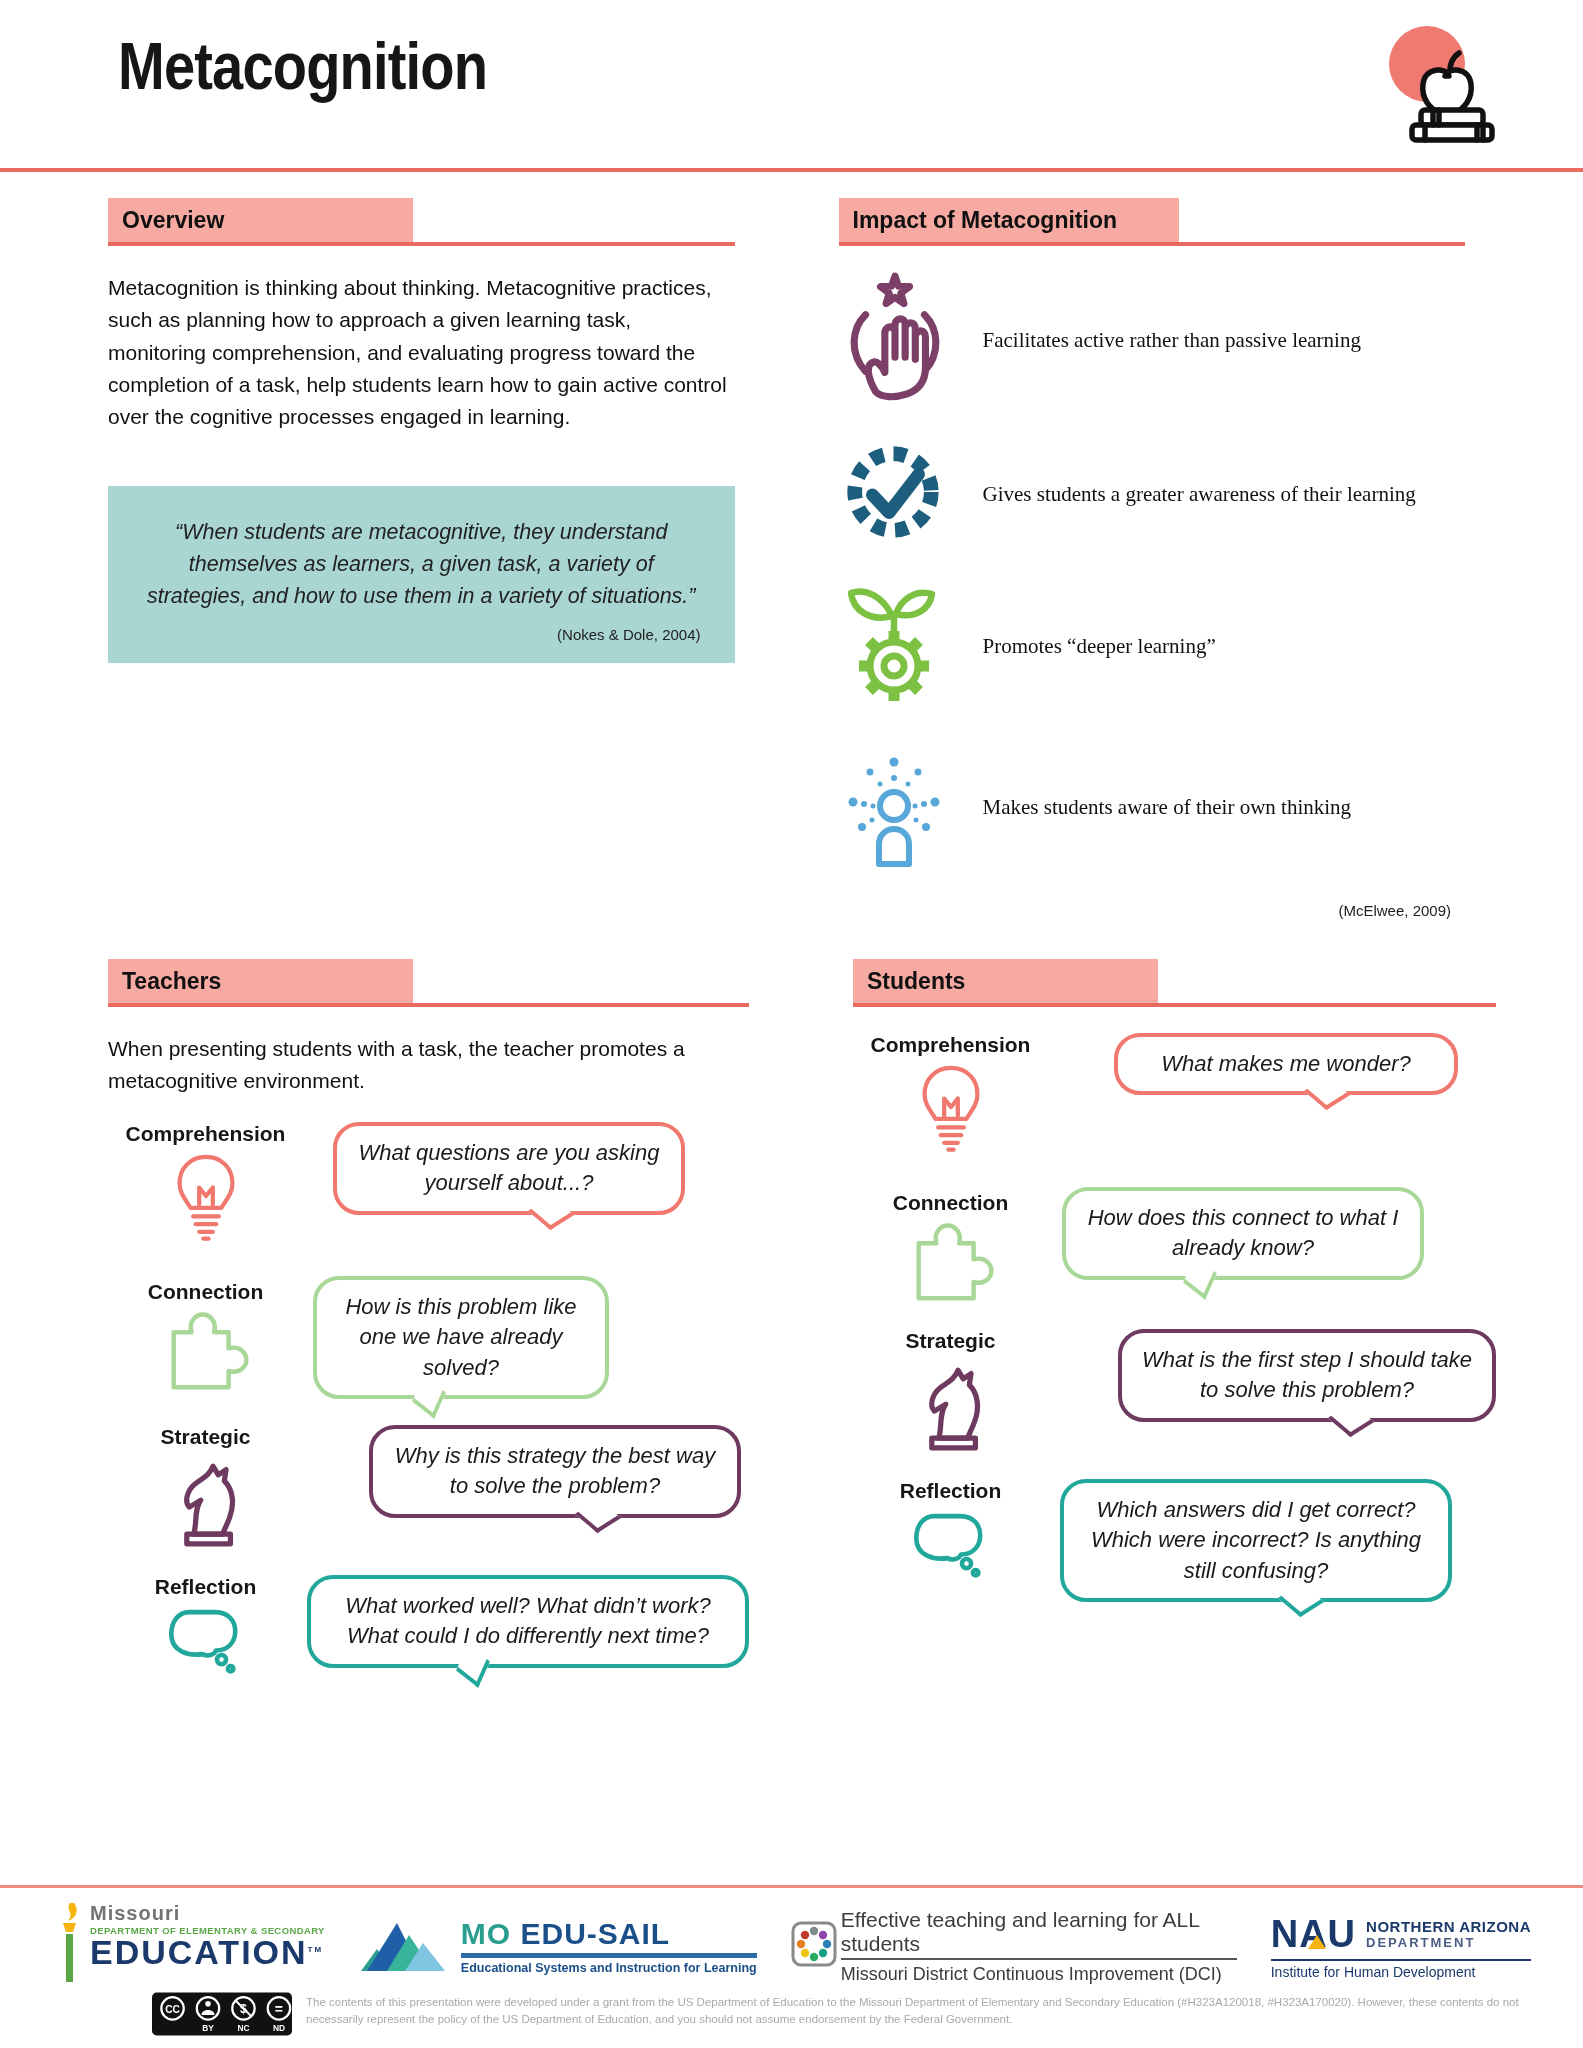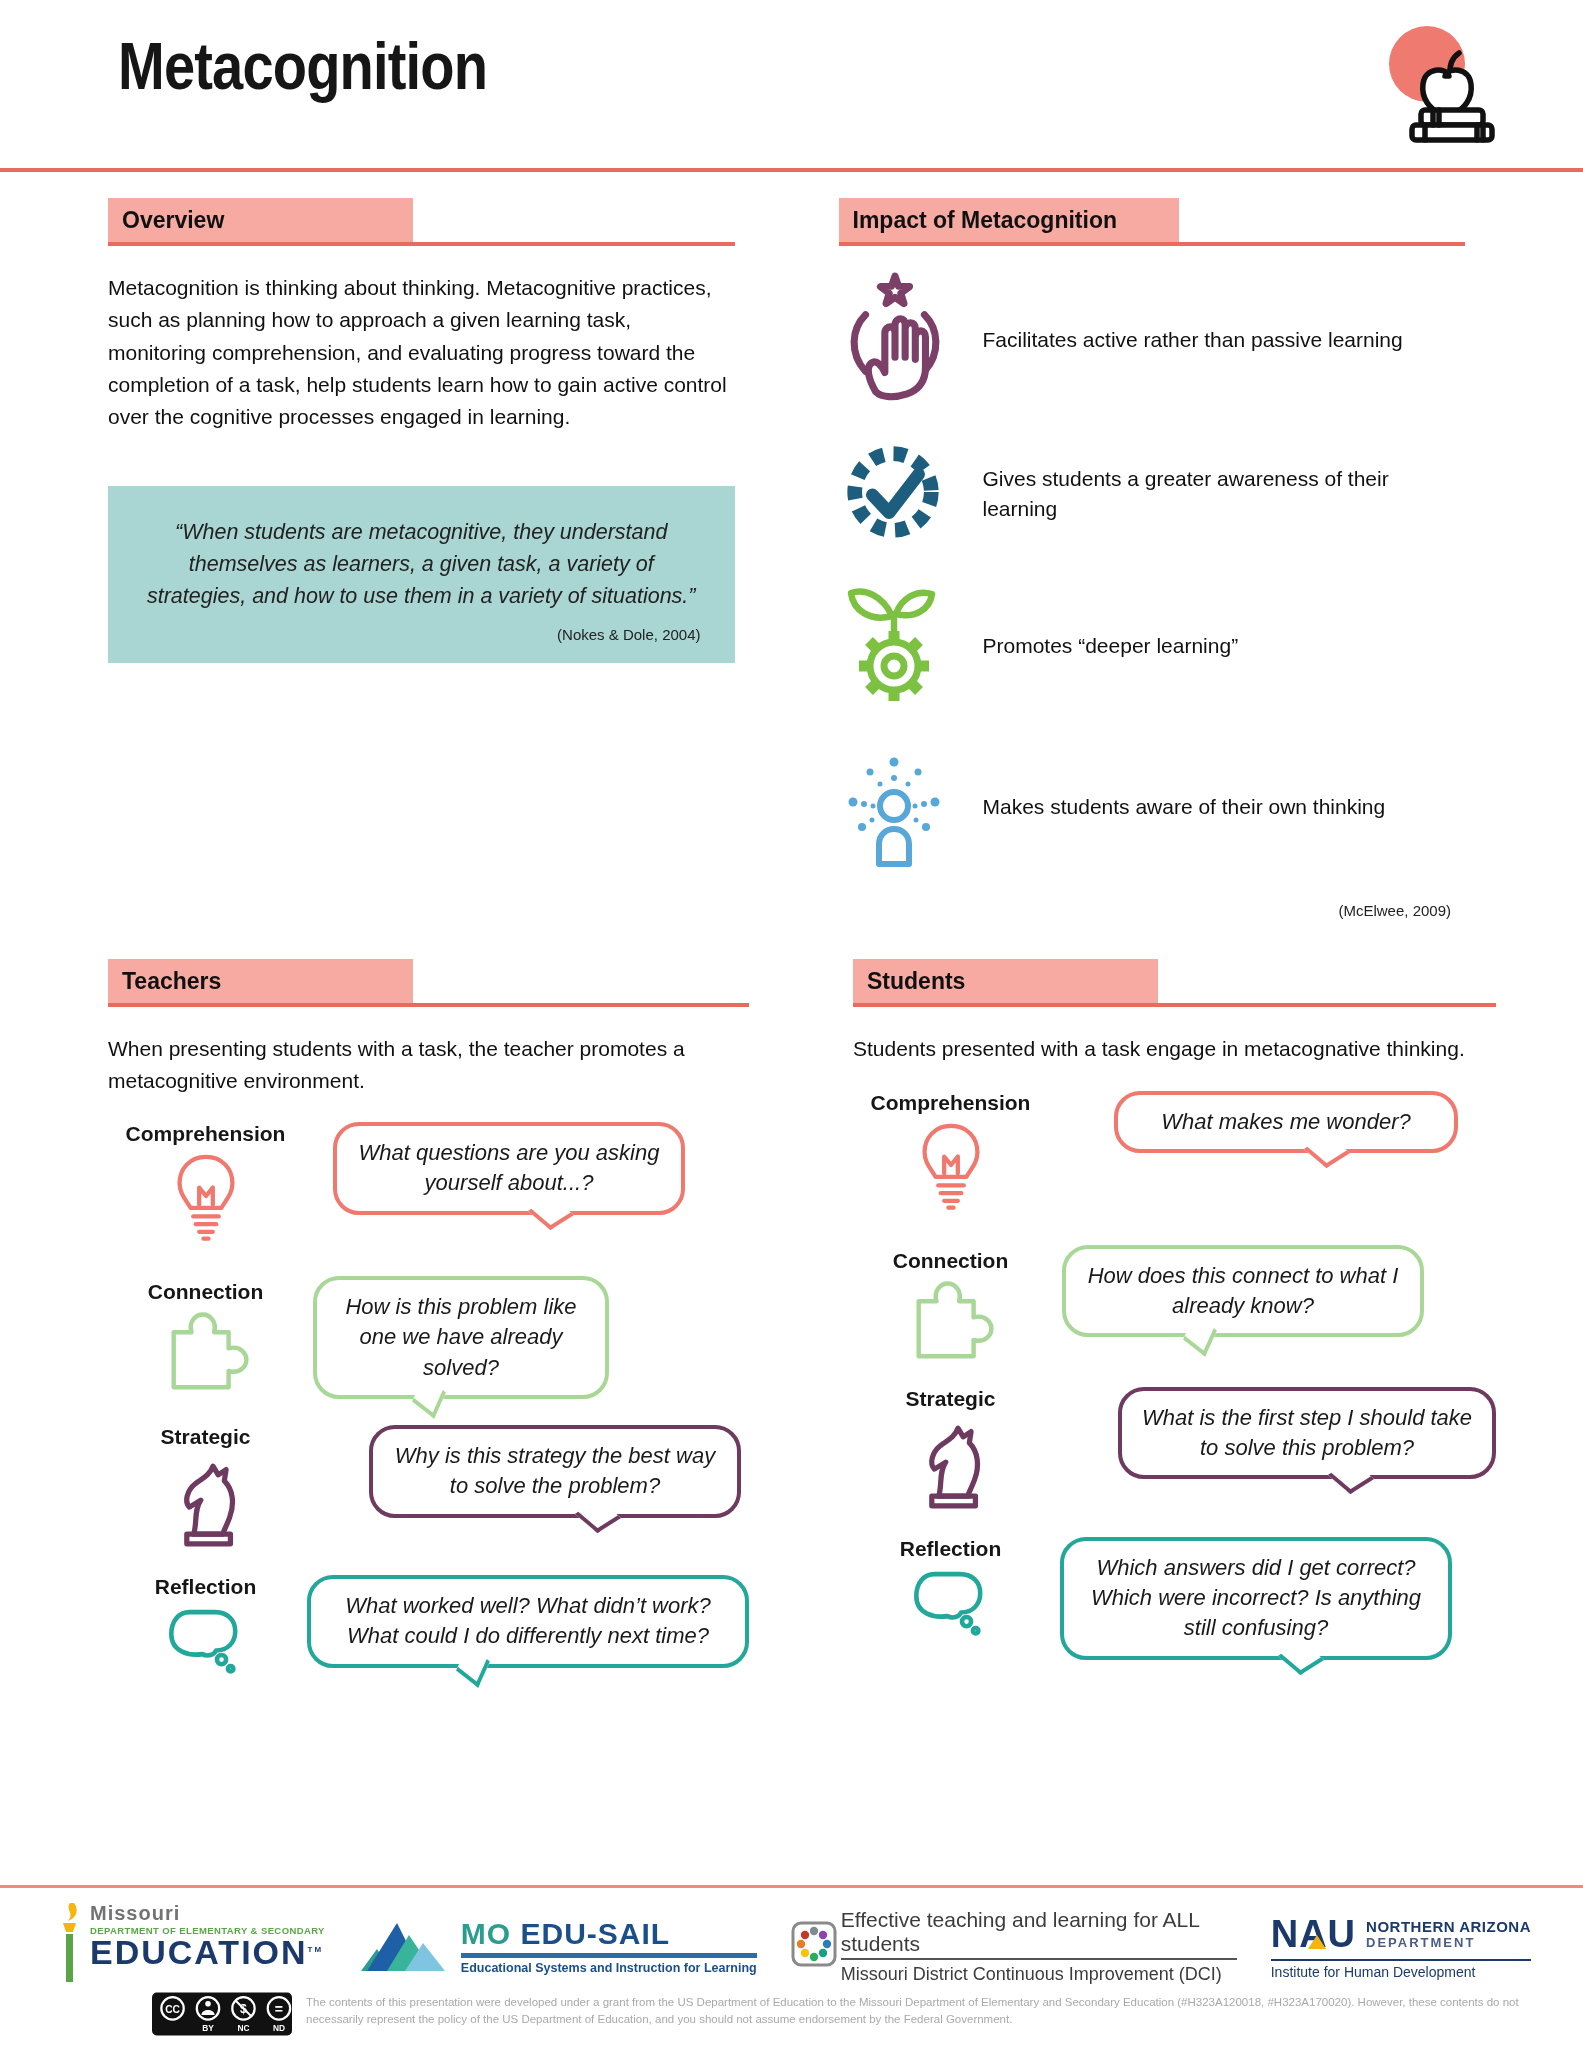--- a/index.html
+++ b/index.html
@@ -23,21 +23,21 @@
   .band.wide { min-width:340px; }
 
   .para { font-size:21px; line-height:1.54; color:#111; padding-right:6px; }
 
   .quote-box { background:#a9d6d3; margin-top:52px; padding:30px 34px 20px; }
   .quote-text { font-style:italic; font-size:21.5px; line-height:1.5; text-align:center; color:#222; }
   .quote-cite { text-align:right; font-size:15px; margin-top:14px; color:#222; }
 
   
   .impact-item { display:grid; grid-template-columns:118px 1fr; column-gap:26px;
-                 align-items:center; margin-bottom:30px; }
+                 align-items:center; margin-bottom:30px;font-family:Liberation Serif, serif; }
   .impact-text { font-size:21px; line-height:1.45; color:#111; }
   .impact-cite { text-align:right; font-size:15px; color:#222; margin-top:6px; padding-right:14px; }
 
   
   .col-intro { font-size:21px; line-height:1.5; margin-bottom:26px; color:#111; }
   .cat-row { display:grid; grid-template-columns:195px 1fr; align-items:start; margin-bottom:10px; }
   .cat-label { font-size:21px; font-weight:bold; text-align:center; margin-bottom:4px; }
   .cat-icon-wrap { display:flex; justify-content:center; }
 
   .bubble { position:relative; border:4px solid var(--bc); border-radius:26px; background:#fff;
@@ -273,21 +273,20 @@
                 <circle cx="77" cy="72" r="3"></circle>
               </svg>
             </div>
           </div>
           <div class="bubble b-teal tail-left t-refl">What worked well? What didn’t work? What could I do differently next time?</div>
         </div>
       </div>
 
       <div>
         <div class="sec-head"><span class="band">Students</span></div>
-        <div class="col-intro">Students presented with a task engage in metacognative thinking.</div>
 
         <div class="cat-row row-sp">
           <div>
             <div class="cat-label">Comprehension</div>
             <div class="cat-icon-wrap">
               <svg width="78" height="104" viewBox="0 0 90 122" fill="none" stroke="#f0786e" stroke-width="5" stroke-linecap="round" stroke-linejoin="round">
                 <path d="M45 8 C26 8 14 22 14 39 C14 52 22 59 27 68 L63 68 C68 59 76 52 76 39 C76 22 64 8 45 8 Z"></path>
                 <path d="M37 64 L37 44 L45 54 L53 44 L53 64"></path>
                 <path d="M30 78 H60"></path>
                   <path d="M33 87 H57"></path>

